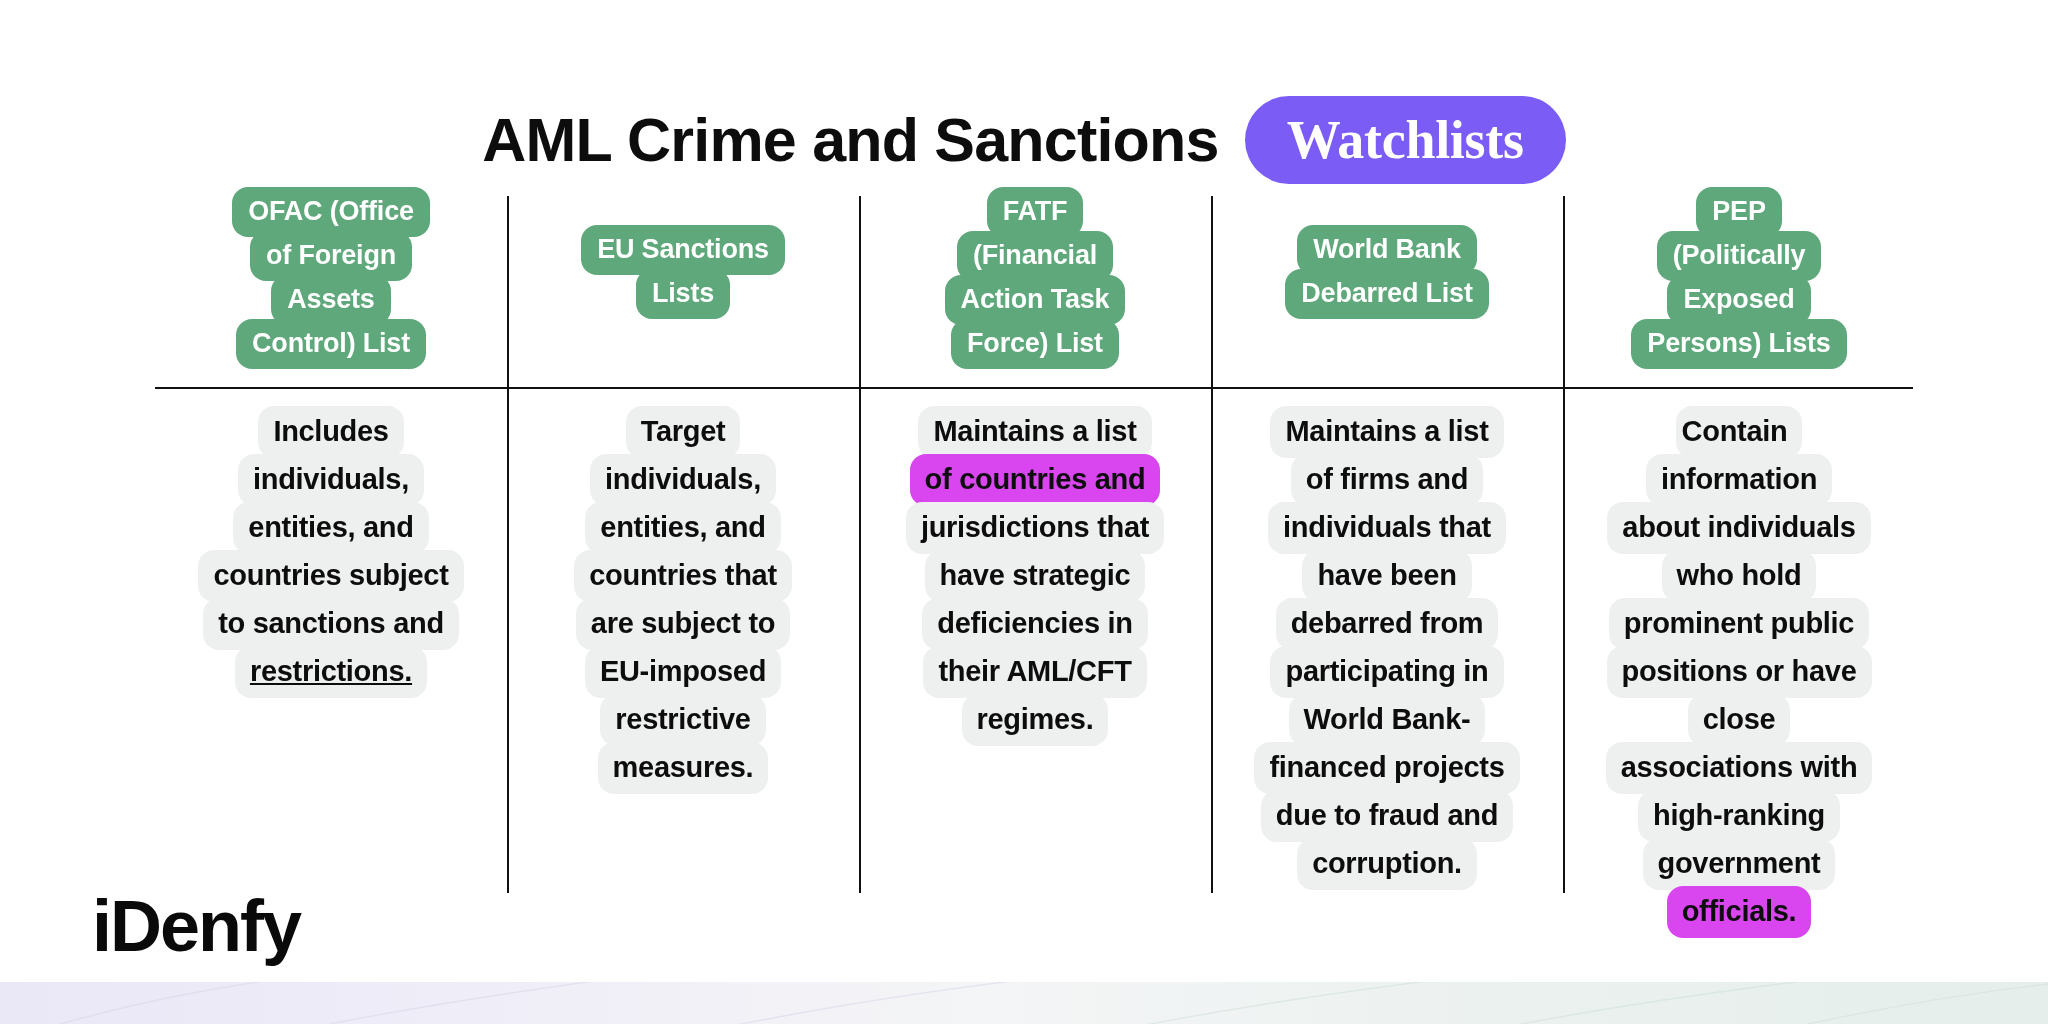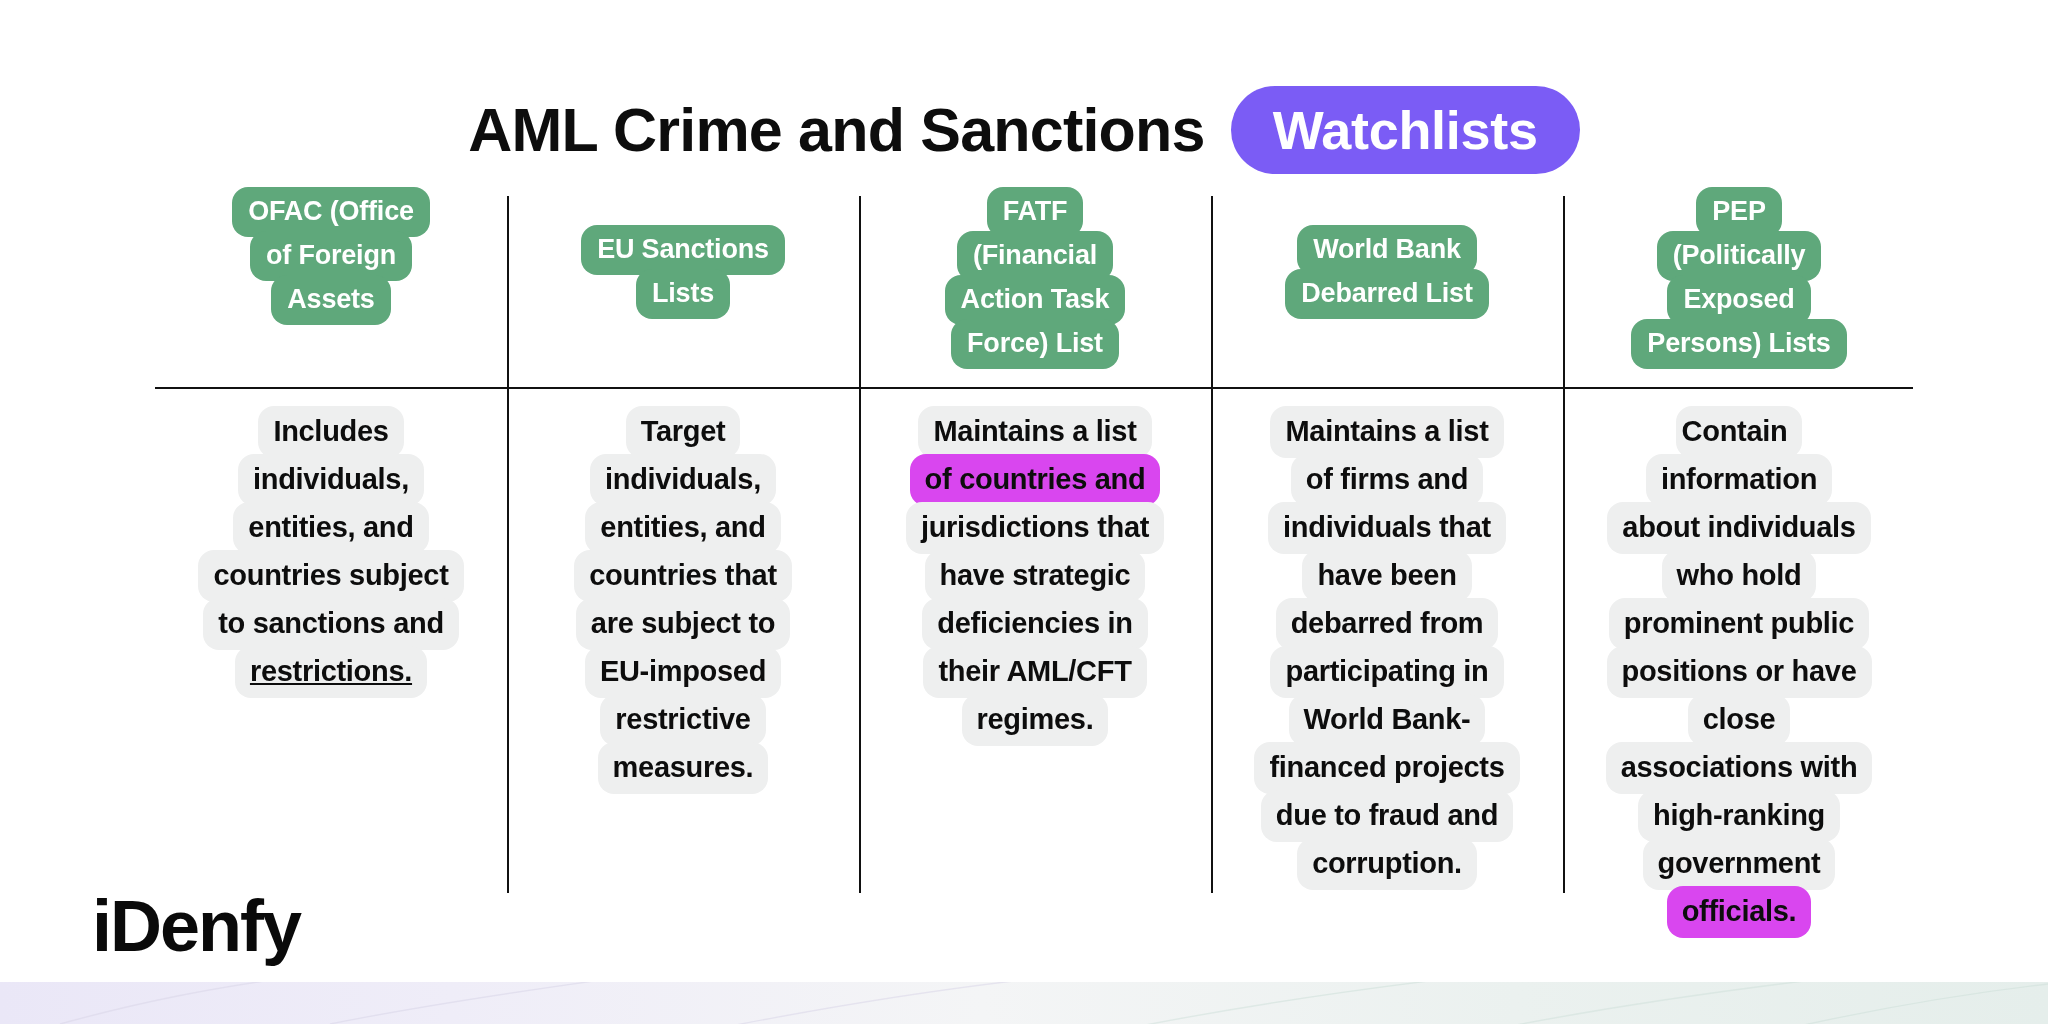--- a/index.html
+++ b/index.html
@@ -19,21 +19,21 @@
     position: relative;
     width: 2048px;
     height: 1024px;
     background: #ffffff;
   }
 
   
   #title-row {
     position: absolute;
     left: 0;
-    top: 84px;
+    top: 94px;
     width: 2048px;
     height: 92px;
     display: flex;
     align-items: center;
     justify-content: center;
     gap: 26px;
   }
   #title-text {
     font-size: 61px;
     font-weight: 800;
@@ -50,20 +50,21 @@
     padding: 11px 42px;
     border-radius: 44px;
     background: #7B5CF5;
     color: #ffffff;
     font-size: 54px;
     font-weight: 800;
     letter-spacing: -0.3px;
     line-height: 1;
     white-space: nowrap;
     box-sizing: border-box;
+    font-family: Liberation Serif, serif;
   }
 
   
   .hrule {
     position: absolute;
     left: 155px;
     top: 387px;
     width: 1758px;
     height: 2px;
     background: #111111;
@@ -189,20 +190,21 @@
     <span id="title-text">AML Crime and Sanctions</span>
     <span id="title-badge" style="background: rgb(123, 92, 245);">Watchlists</span>
   </div>
 
   <div id="columns">
       <div class="col col-0">
         <div class="head-block">
           <span class="ln" style="background: rgb(95, 168, 123);">OFAC (Office</span>
           <span class="ln" style="background: rgb(95, 168, 123);">of Foreign</span>
           <span class="ln" style="background: rgb(95, 168, 123);">Assets</span>
+          <span class="ln" style="background: rgb(95, 168, 123);">Control) List</span>
         </div>
       </div>
       <div class="col col-1">
         <div class="head-block">
           <span class="ln" style="background: rgb(95, 168, 123);">EU Sanctions</span>
           <span class="ln" style="background: rgb(95, 168, 123);">Lists</span>
         </div>
       </div>
       <div class="col col-2">
         <div class="head-block">

